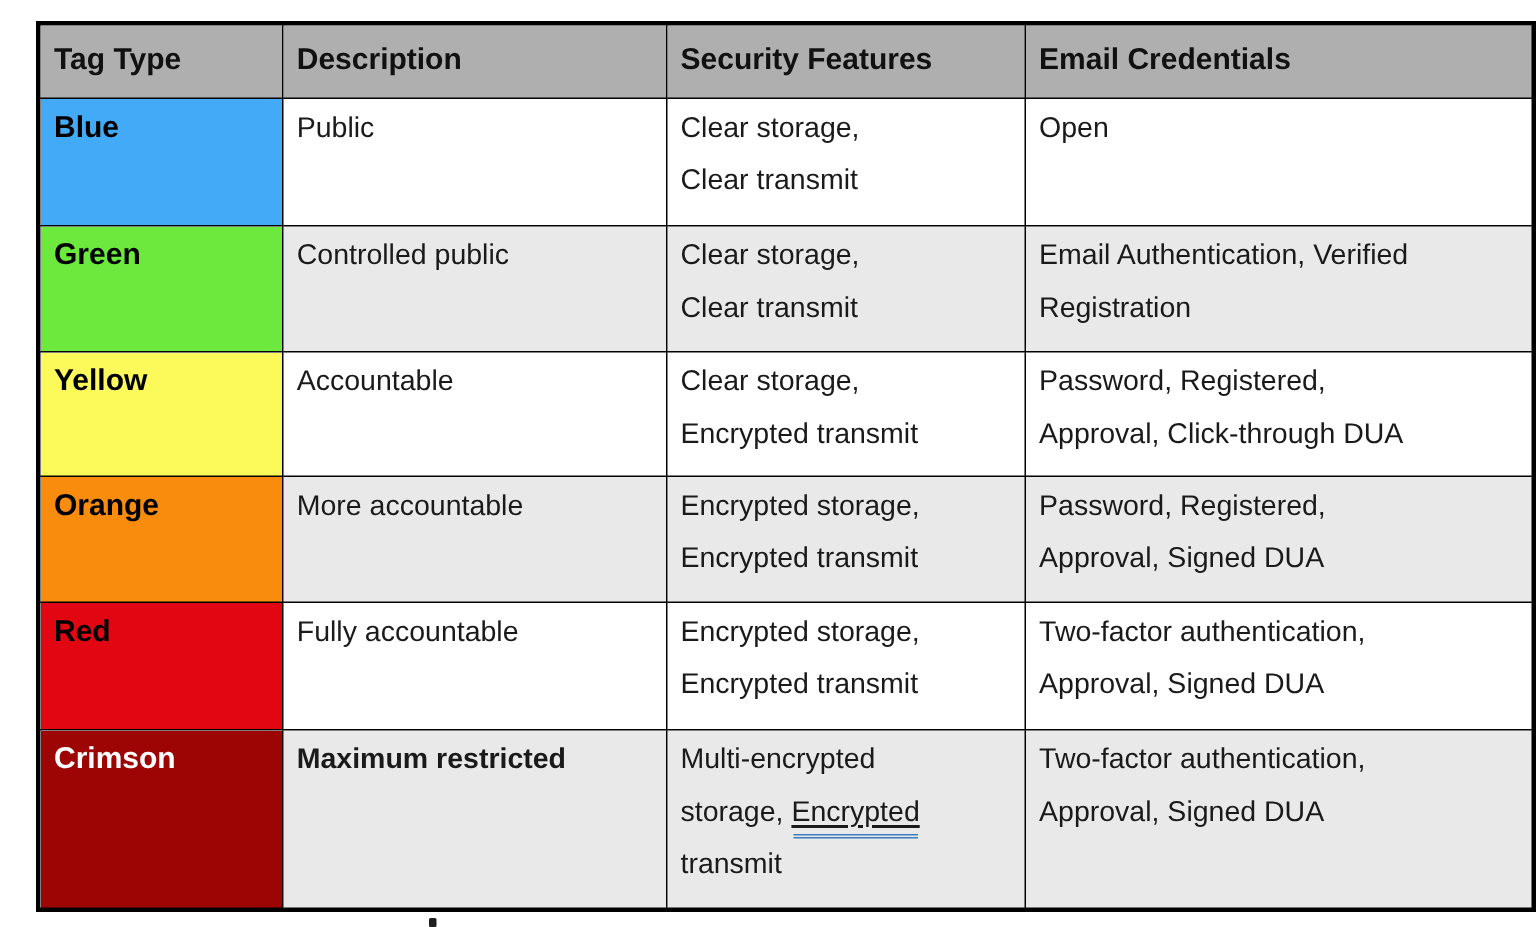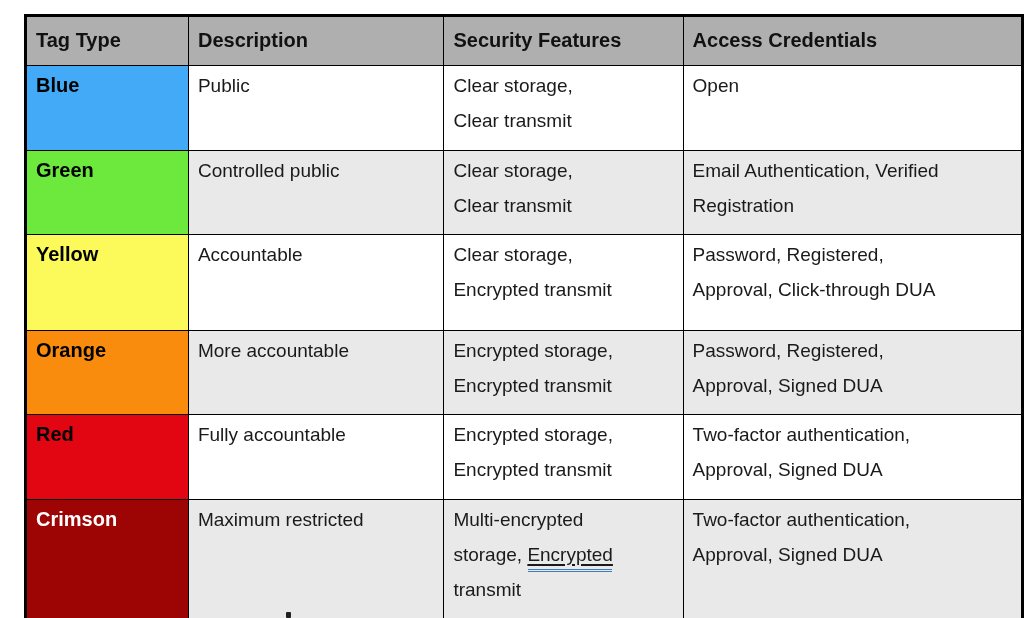--- a/index.html
+++ b/index.html
@@ -81,21 +81,21 @@
         <col style="width: 165px;">
         <col style="width: 258px;">
         <col style="width: 241px;">
         <col style="width: 342px;">
       </colgroup>
     <thead>
         <tr style="height: 50px;">
           <th class="header-cell" style="background: rgb(175, 175, 175);">Tag Type</th>
           <th class="header-cell" style="background: rgb(175, 175, 175);">Description</th>
           <th class="header-cell" style="background: rgb(175, 175, 175);">Security Features</th>
-          <th class="header-cell" style="background: rgb(175, 175, 175);">Access Credentials</th>
+          <th class="header-cell" style="background: rgb(175, 175, 175);">Email Credentials</th>
         </tr>
       </thead>
     <tbody>
         <tr style="height: 85px;">
           <td class="tag-cell" style="background: rgb(66, 170, 247); color: rgb(0, 0, 0);">Blue</td>
           <td class="body-cell" style="background: rgb(255, 255, 255);">
             <div class="line"><span>Public</span></div>
           </td>
           <td class="body-cell" style="background: rgb(255, 255, 255);">
             <div class="line"><span>Clear storage,</span></div>
@@ -112,21 +112,21 @@
           </td>
           <td class="body-cell" style="background: rgb(233, 233, 233);">
             <div class="line"><span>Clear storage,</span></div>
             <div class="line"><span>Clear transmit</span></div>
           </td>
           <td class="body-cell" style="background: rgb(233, 233, 233);">
             <div class="line"><span>Email Authentication, Verified</span></div>
             <div class="line"><span>Registration</span></div>
           </td>
         </tr>
-        <tr style="height: 96px;">
+        <tr style="height: 83px;">
           <td class="tag-cell" style="background: rgb(252, 249, 90); color: rgb(0, 0, 0);">Yellow</td>
           <td class="body-cell" style="background: rgb(255, 255, 255);">
             <div class="line"><span>Accountable</span></div>
           </td>
           <td class="body-cell" style="background: rgb(255, 255, 255);">
             <div class="line"><span>Clear storage,</span></div>
             <div class="line"><span>Encrypted transmit</span></div>
           </td>
           <td class="body-cell" style="background: rgb(255, 255, 255);">
             <div class="line"><span>Password, Registered,</span></div>
@@ -156,21 +156,21 @@
             <div class="line"><span>Encrypted storage,</span></div>
             <div class="line"><span>Encrypted transmit</span></div>
           </td>
           <td class="body-cell" style="background: rgb(255, 255, 255);">
             <div class="line"><span>Two-factor authentication,</span></div>
             <div class="line"><span>Approval, Signed DUA</span></div>
           </td>
         </tr>
         <tr style="height: 120px; margin-top: 48px;">
           <td class="tag-cell" style="background: rgb(157, 5, 5); color: rgb(255, 255, 255);">Crimson</td>
-          <td class="body-cell" style="background: rgb(233, 233, 233);">
+          <td class="body-cell" style="background: rgb(233, 233, 233); font-weight: bold;">
             <div class="line"><span>Maximum restricted</span></div>
           </td>
           <td class="body-cell" style="background: rgb(233, 233, 233);">
             <div class="line"><span>Multi-encrypted</span></div>
             <div class="line"><span>storage, </span><span class="u">Encrypted</span></div>
             <div class="line"><span>transmit</span></div>
           </td>
           <td class="body-cell" style="background: rgb(233, 233, 233);">
             <div class="line"><span>Two-factor authentication,</span></div>
             <div class="line"><span>Approval, Signed DUA</span></div>

